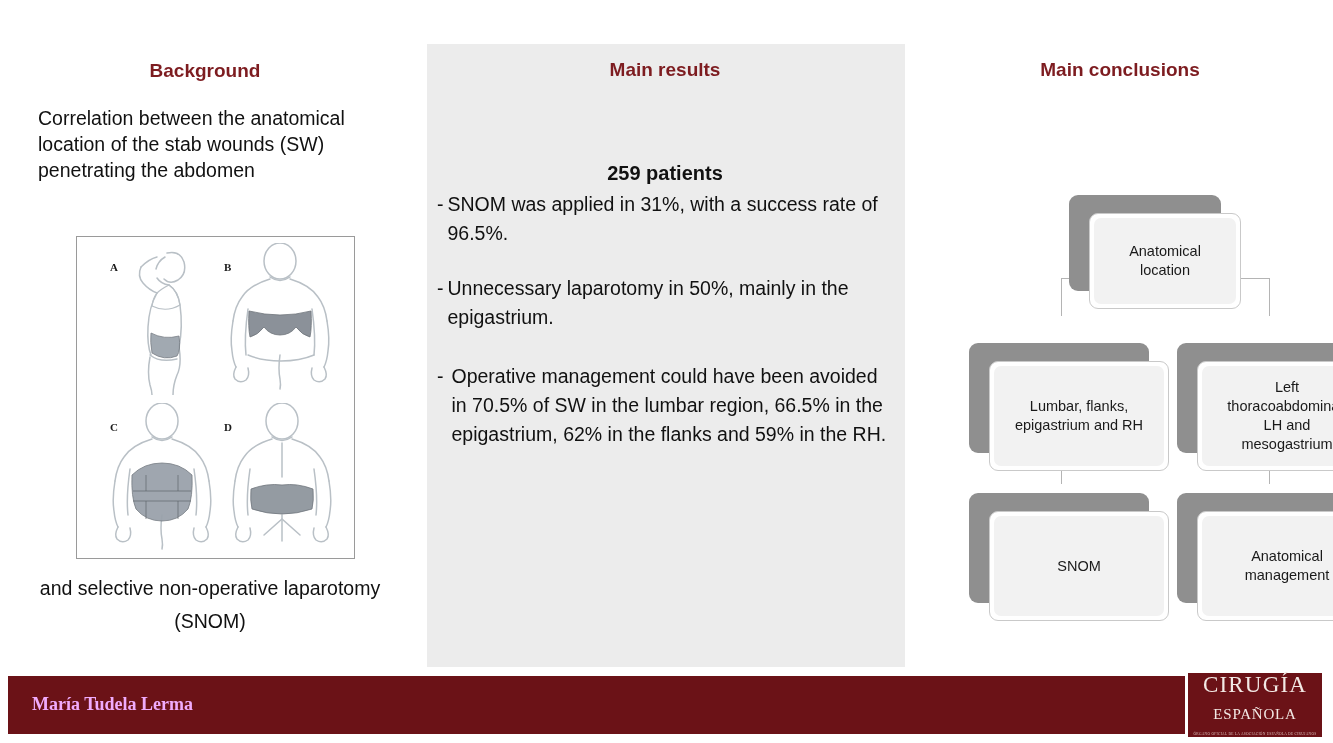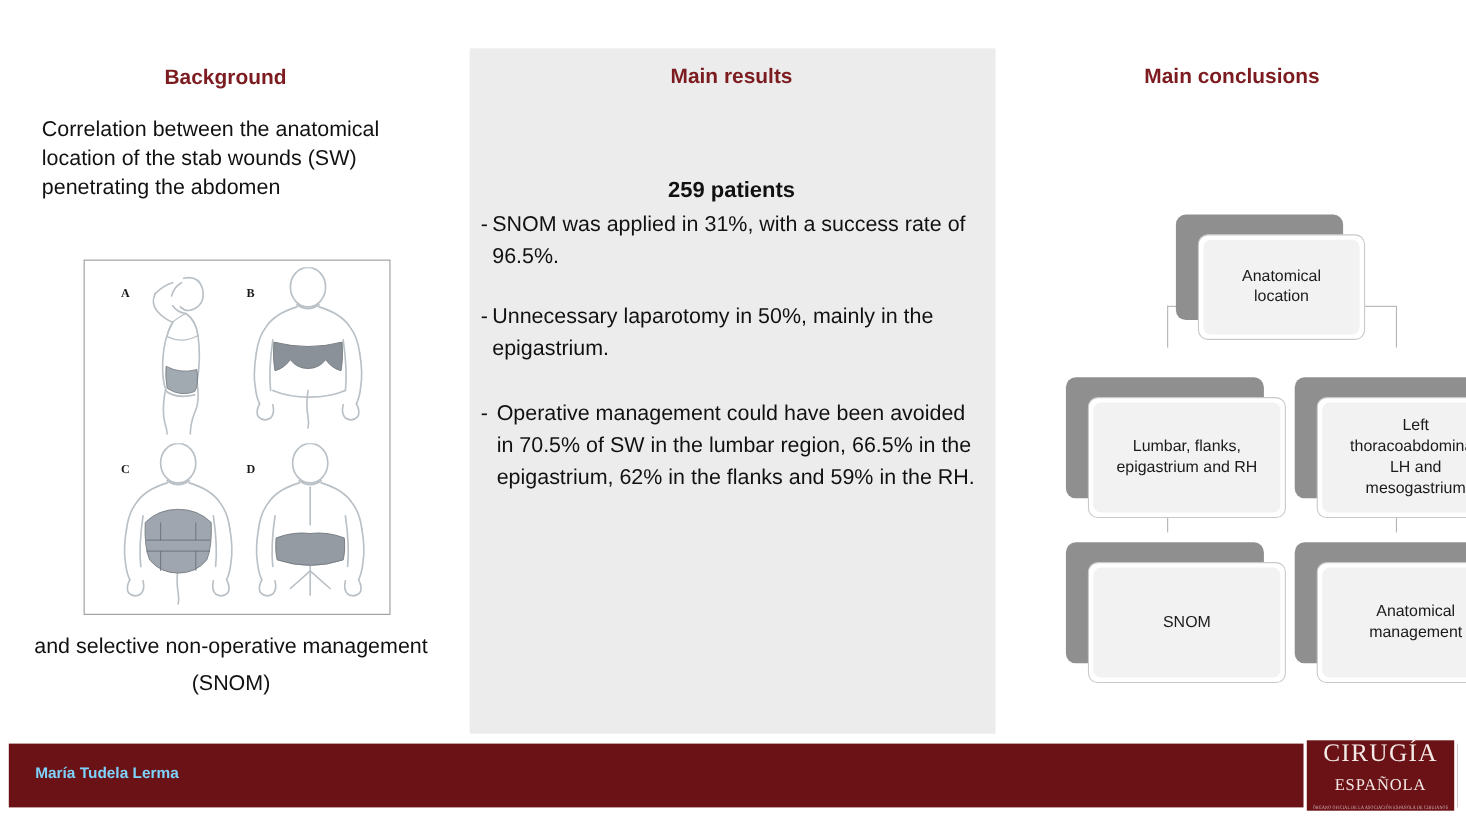--- a/index.html
+++ b/index.html
@@ -103,21 +103,21 @@
   .conn.v{width:1px;}
   .conn.h{height:1px;}
 
   
   .footer{
     position:absolute;left:8px;top:676px;width:1317px;height:58px;
     background:#6b1217;
   }
   .footer .author{
     position:absolute;left:24px;top:18px;
-    color:#7dd3fc;font-size:14px;font-weight:bold;
+    color:#f0abfc;font-size:18px;font-weight:bold;font-family:Liberation Serif, serif;
   }
   .logo{
     position:absolute;left:1185px;top:670px;width:140px;height:70px;
     background:#ffffff;padding:3px;box-sizing:border-box;
   }
   .logo-in{
     width:100%;height:100%;background:#6b1217;
     display:flex;flex-direction:column;align-items:center;
     justify-content:space-between;box-sizing:border-box;
   }
@@ -228,21 +228,21 @@
         <path d="M95 66 q4 28 2 46"></path>
         <path d="M63 40 v34"></path>
         <path d="M63 112 v26"></path>
         <path d="M45 132 l18 -16 l18 16"></path>
       </g>
       <path d="M32 86 q16 -6 31 -4 q15 -2 31 4 q1 12 -1 20 q-15 5 -30 5 q-15 0 -30 -5 q-2 -8 -1 -20 z" fill="#8b939b" stroke="#646b72" stroke-width="0.8" opacity="0.92"></path>
     </svg>
     <div class="fig-letter" style="left:147px;top:184px;">D</div>
   </div>
 
-  <div class="bg-outro">and selective non-operative management (SNOM)</div>
+  <div class="bg-outro">and selective non-operative laparotomy (SNOM)</div>
 
   <div class="mr-count">259 patients</div>
 
   <div class="mr-bullets">
     <div class="mr-item">
       <span class="dash">-</span>
       <span class="body">SNOM was applied in 31%, with a success rate of 96.5%.</span>
     </div>
     <div class="mr-item" style="margin-bottom:30px;">
       <span class="dash">-</span>

